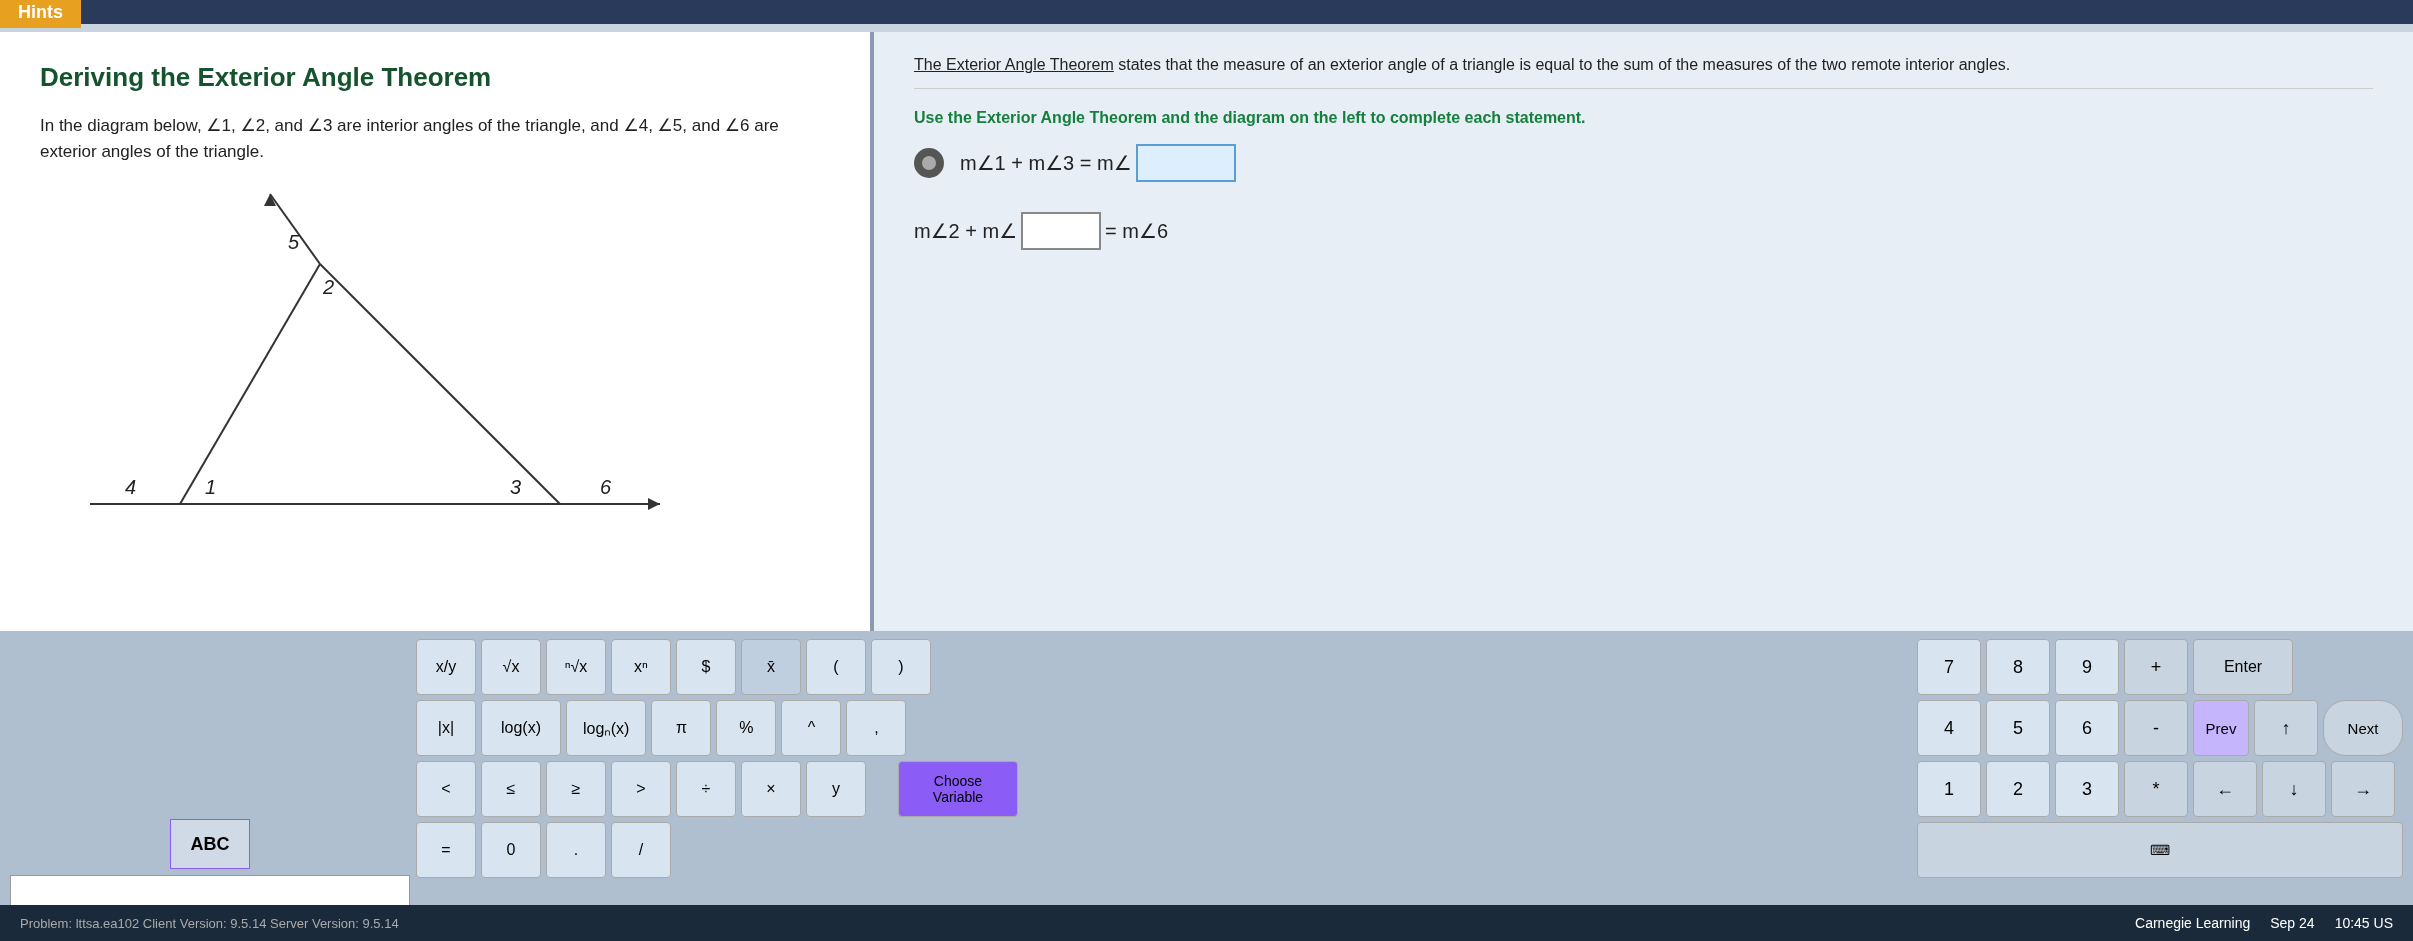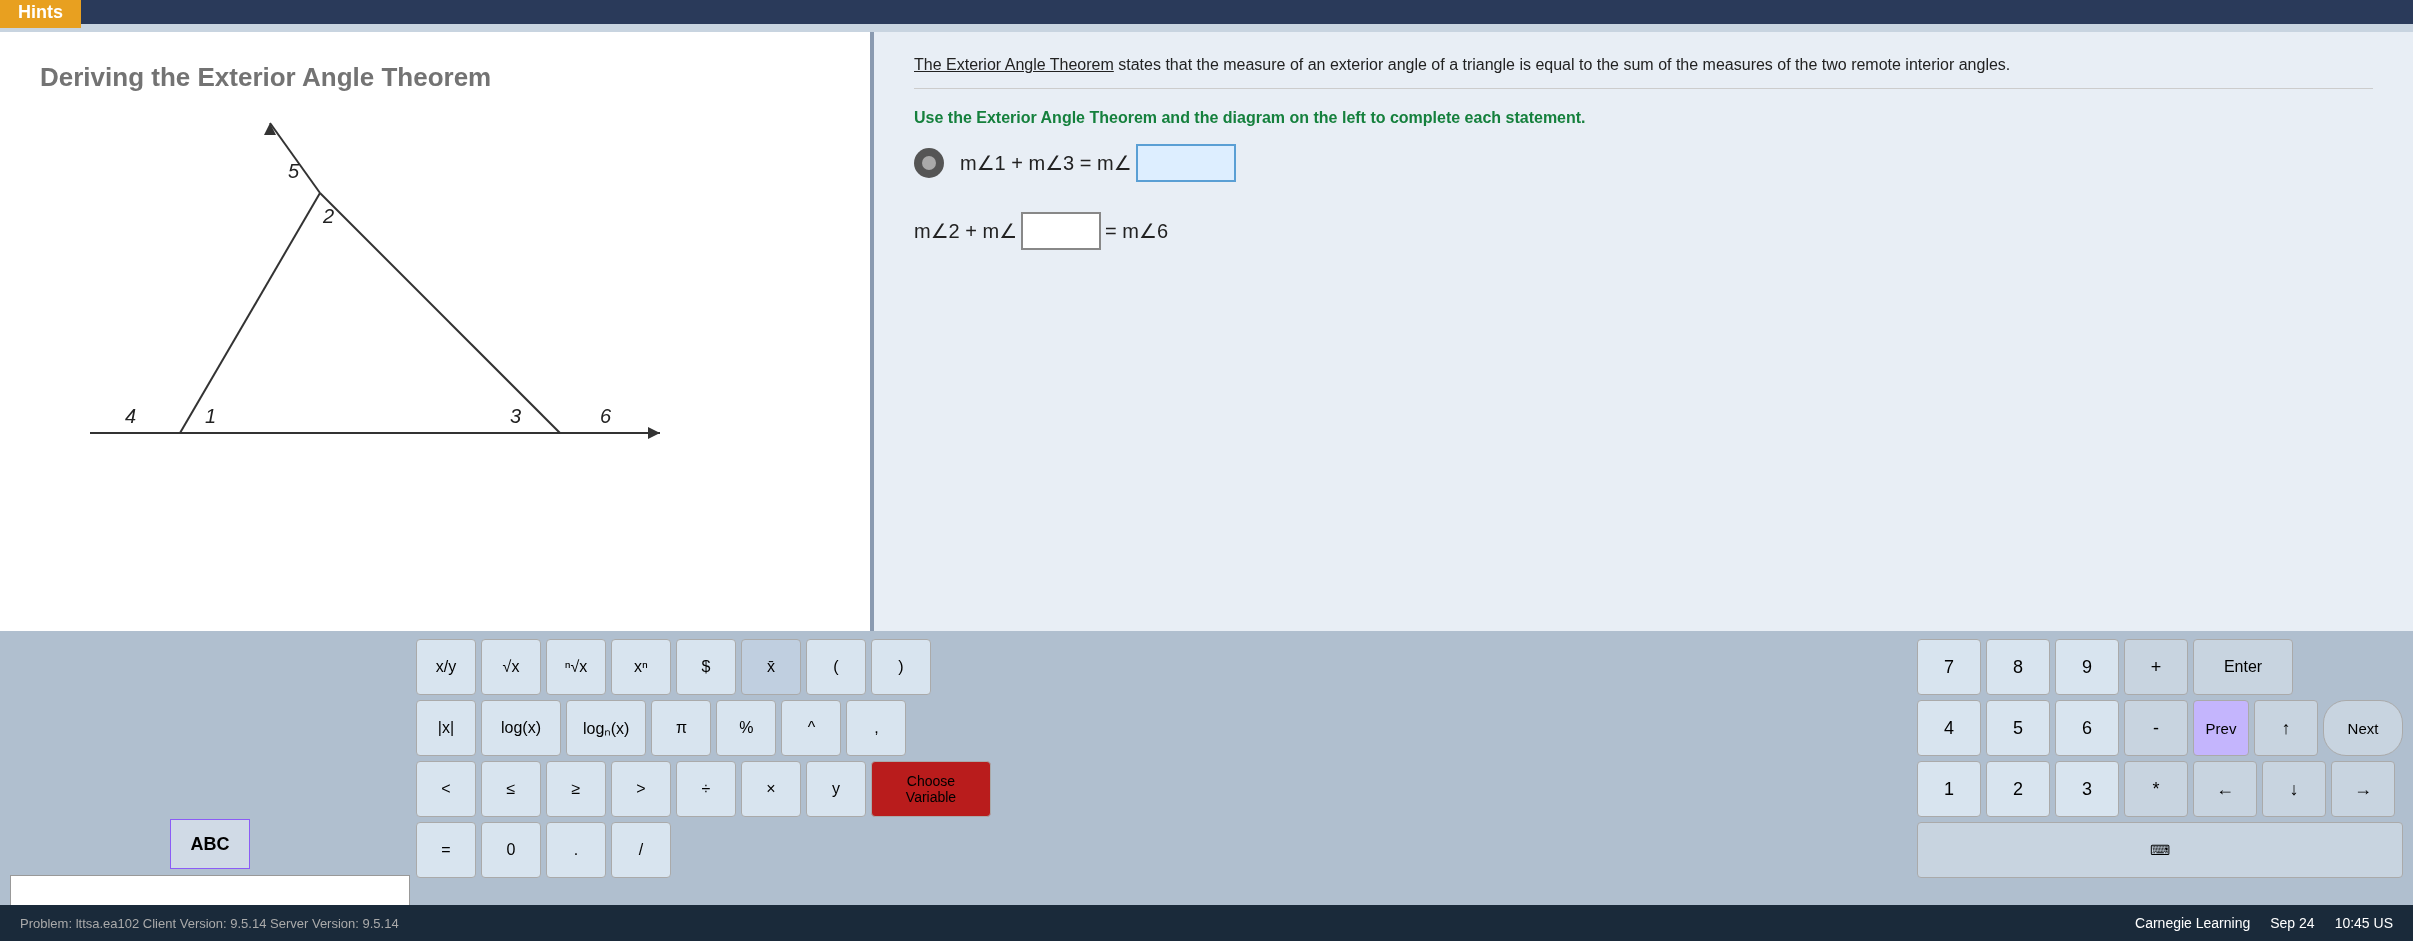--- a/index.html
+++ b/index.html
@@ -46,21 +46,21 @@
     
     .left-panel {
       width: 870px;
       background: white;
       padding: 30px 40px;
       position: relative;
     }
     .left-panel h2 {
       font-size: 26px;
       font-weight: bold;
-      color: #737373;
+      color: #14532d;
       margin-bottom: 20px;
     }
     .left-panel p {
       font-size: 17px;
       color: #222;
       line-height: 1.5;
       margin-bottom: 20px;
     }
 
     
@@ -208,23 +208,24 @@
       cursor: pointer;
       padding: 0 16px;
     }
     .kb-key-wide {
       min-width: 80px;
     }
     .kb-key-x {
       background: #c0cfe0;
     }
     .kb-key-choose {
-      background: #b91c1c;
+      background: #8b5cf6;
       min-width: 120px;
       font-size: 14px;
+      margin-left: 27px;
     }
 
     
     .num-pad {
       display: flex;
       flex-direction: column;
       gap: 5px;
     }
     .num-row {
       display: flex;
@@ -309,20 +310,21 @@
 <body>
 
 <div class="top-bar">
   <button class="hints-btn">Hints</button>
 </div>
 
 <div class="main-content">
 
   <div class="left-panel">
     <h2>Deriving the Exterior Angle Theorem</h2>
+    <p>In the diagram below, ∠1, ∠2, and ∠3 are interior angles of the triangle, and ∠4, ∠5, and ∠6 are exterior angles of the triangle.</p>
 
     <div class="diagram-area">
       <svg class="diagram-svg" width="700" height="370">
 
         <line x1="50" y1="320" x2="140" y2="320" stroke="#333" stroke-width="2"></line>
 
         <line x1="140" y1="320" x2="520" y2="320" stroke="#333" stroke-width="2"></line>
 
         <line x1="520" y1="320" x2="620" y2="320" stroke="#333" stroke-width="2"></line>
 

